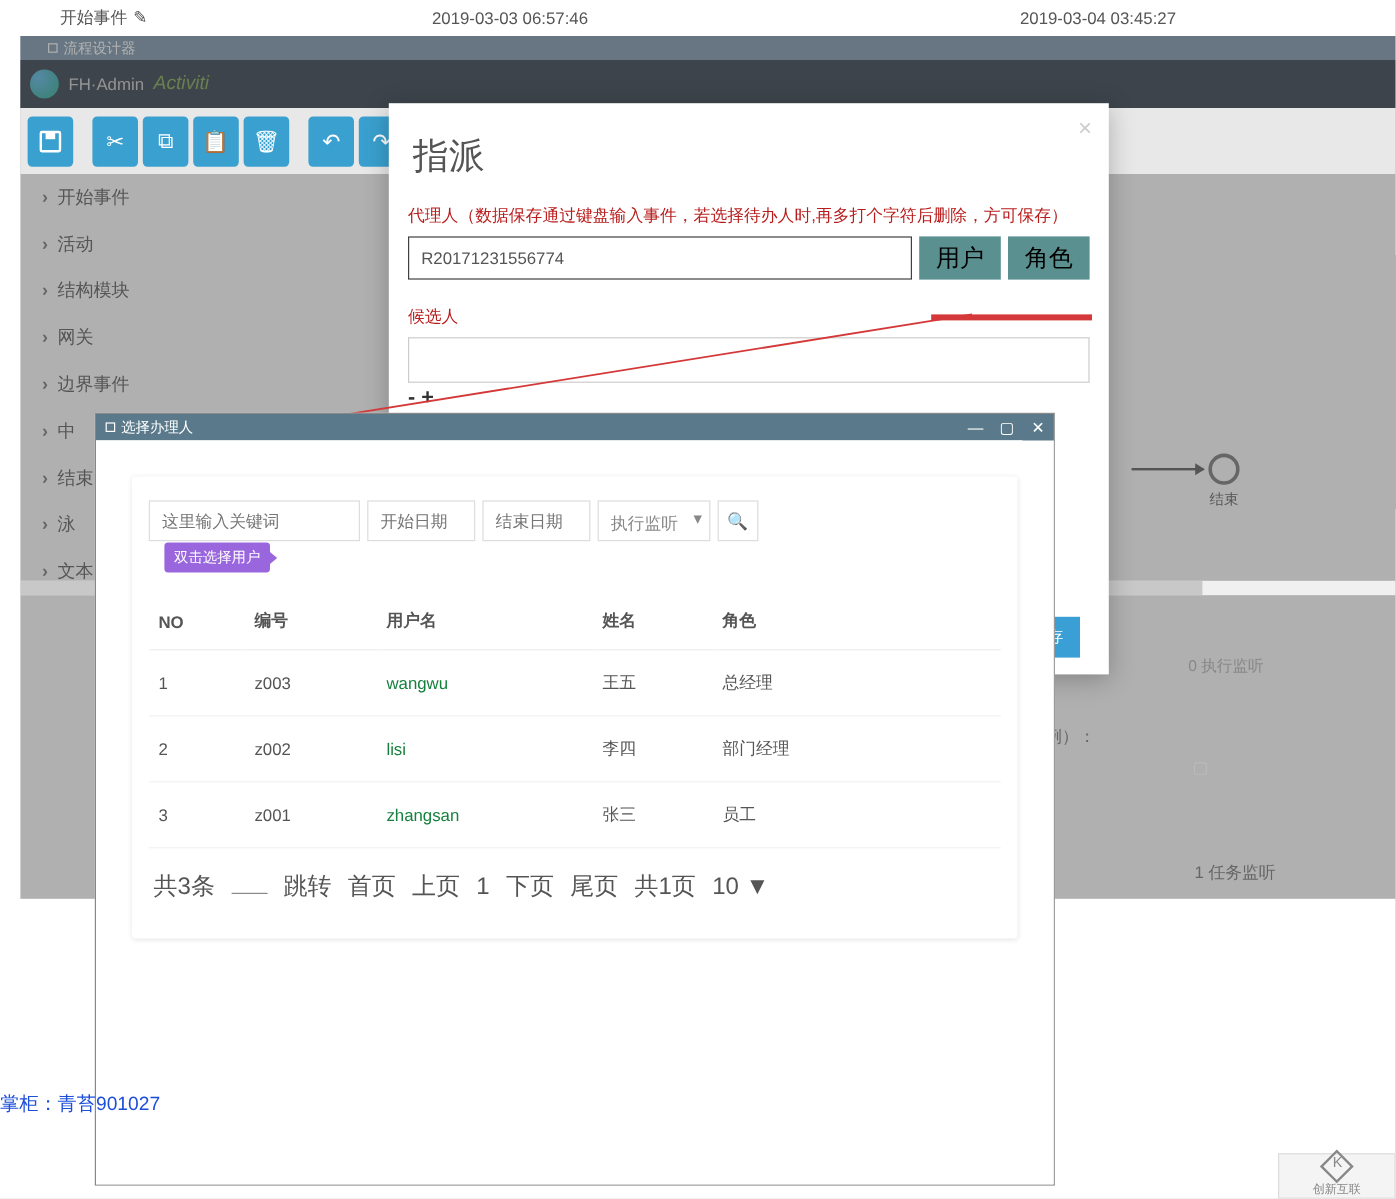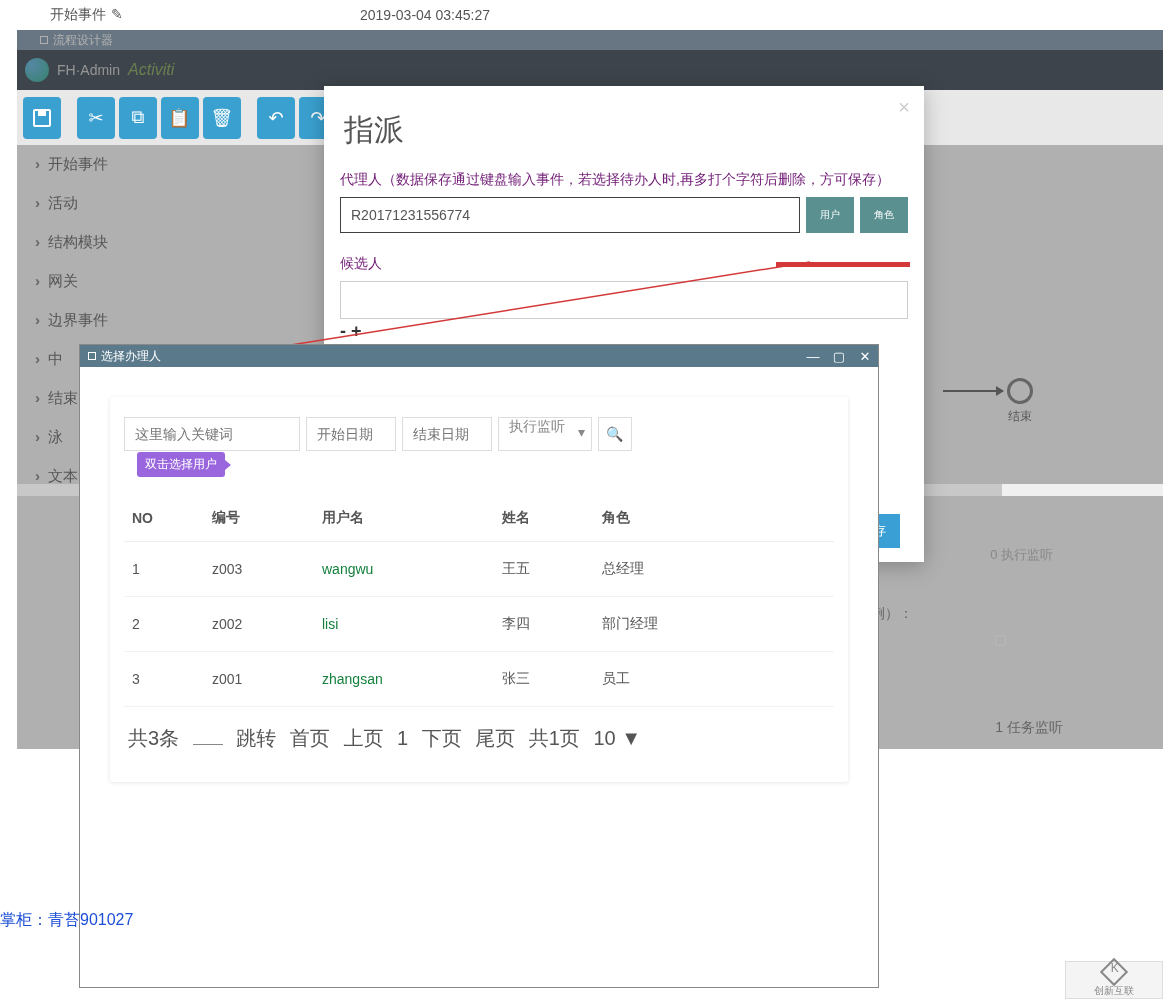--- a/index.html
+++ b/index.html
@@ -33,24 +33,24 @@
     .lp-item::before { content: "›"; display:inline-block; transform: rotate(0deg); margin-right: 8px; font-weight: bold; color:#666;}
     
     
     .overlay { position: absolute; left: 17px; top: 30px; right: 0; bottom: 250px; background: rgba(80,80,80,0.45); }
     
     
     .assign-modal { position: absolute; left: 324px; top: 86px; width: 600px; background: #fff; box-shadow: 0 4px 20px rgba(0,0,0,0.25); }
     .am-close { position: absolute; right: 14px; top: 10px; color: #ccc; font-size: 20px; cursor: pointer; font-weight: 300;}
     .am-title { font-size: 30px; color: #555; padding: 24px 20px 20px 20px; }
     .am-body { padding: 0 16px 16px 16px; }
-    .am-label { color: #701a75; font-size: 14px; margin-bottom: 8px; }
+    .am-label { color: #b91c1c; font-size: 14px; margin-bottom: 8px; }
     .am-row { display: flex; gap: 6px; margin-bottom: 4px;}
     .am-input { flex: 1; height: 36px; border: 1px solid #404040; padding: 0 10px; font-size: 14px; color: #555;}
-    .am-btn { height: 36px; padding: 0 14px; background: #5a9090; color: #ffffff; border: none; font-size: 10px; cursor: pointer;}
+    .am-btn { height: 36px; padding: 0 14px; background: #5a9090; color: #000000; border: none; font-size: 20px; cursor: pointer;}
     .red-bar { position: absolute; right: 14px; top: 176px; width: 134px; height: 5px; background: #d43838; }
     .am-cand { border:1px solid #ccc; height: 38px; margin-top: 6px;}
     .pm { color:#333; font-size:18px; font-weight:bold; margin-top:2px;}
     .am-save { position: absolute; right: 24px; bottom: 14px; background: #3a9fd4; color:#fff; border:none; height:34px; padding:0 14px; cursor:pointer;}
     
     
     .red-line { position: absolute; left: 270px; top: 260px; width: 540px; height: 110px; pointer-events:none; }
     
     
     .flow-end { position: absolute; right: 130px; top: 378px; text-align:center;}
@@ -68,21 +68,21 @@
     
     .sel-dialog { position: absolute; left: 79px; top: 344px; width: 800px; background: #fff; border: 1px solid #888;}
     .sel-hdr { background: #5a7a8c; height: 22px; display:flex; align-items:center; color:#fff; font-size:12px; padding-left:8px;}
     .sel-hdr .sq { display:inline-block; width:8px; height:8px; border:1px solid #fff; margin-right:5px;}
     .sel-hdr-btns { margin-left:auto; display:flex;}
     .sel-hdr-btn { width:26px; height:22px; display:flex; align-items:center; justify-content:center; cursor:pointer; color:#fff; font-size:13px;}
     .sel-hdr-btn.close { background:#5a7a8c;}
     .sel-body { background:#fff; height: 620px; padding: 30px 30px; }
     .sel-card { background:#fff; border-radius:3px; box-shadow: 0 1px 4px rgba(0,0,0,0.1); padding: 20px 14px 30px 14px;}
     .sel-filters { display:flex; gap:6px; margin-bottom: 0px; position:relative;}
-    .fin { height: 34px; border:1px solid #ddd; padding:0 10px; font-size:14px; color:#888;}
+    .fin { height: 34px; border:1px solid #ddd; padding:10px 10px; font-size:14px; color:#888;}
     .fin.kw { width:176px;}
     .fin.d { width:90px;}
     .fin.role { width:94px; position:relative;}
     .fin.role::after { content:"▾"; position:absolute; right:6px; top:6px; color:#888;}
     .sbtn { width:34px; height:34px; border:1px solid #ddd; background:#fff; cursor:pointer; color:#888; font-size:14px;}
     .tip { position:absolute; left:13px; top:35px; background:#9966dd; color:#fff; font-size:12px; padding:4px 8px; border-radius:3px;}
     .tip::after { content:""; position:absolute; right:-6px; top:8px; border-left:6px solid #9966dd; border-top:5px solid transparent; border-bottom:5px solid transparent;}
     
     table.utbl { width:100%; border-collapse: collapse; margin-top: 44px;}
     .utbl th { text-align:left; color:#555; font-size:14px; font-weight:bold; padding: 14px 8px; border-bottom:1px solid #eee;}
@@ -101,20 +101,21 @@
     .watermark { position:absolute; left:0; top:910px; color:#1d4ed8; font-size:16px;}
     .brand-box { position:absolute; right:0; bottom:0; width:98px; height:38px; background:#f4f4f4; border:1px solid #ddd; display:flex; align-items:center; justify-content:center; font-size:10px; color:#888; flex-direction:column;}
     .brand-box .bl { width:20px; height:20px; border:2px solid #888; transform:rotate(45deg); position:relative; margin-bottom:2px;}
     .brand-box .bl::after{content:"K"; position:absolute; transform:rotate(-45deg); left:2px; top:-2px; font-size:12px; color:#888;}
   </style>
 </head>
 <body>
 
 <div class="top-info">
   <div class="c1"><span>开始事件</span><span class="edit-ic">✎</span></div>
+  <div class="c2">2019-03-03 06:57:46</div>
   <div class="c3">2019-03-04 03:45:27</div>
 </div>
 
 <div class="overlay"></div>
 
 <div class="win-bar">
   <span class="sq"></span>
   <span>流程设计器</span>
 </div>
 

